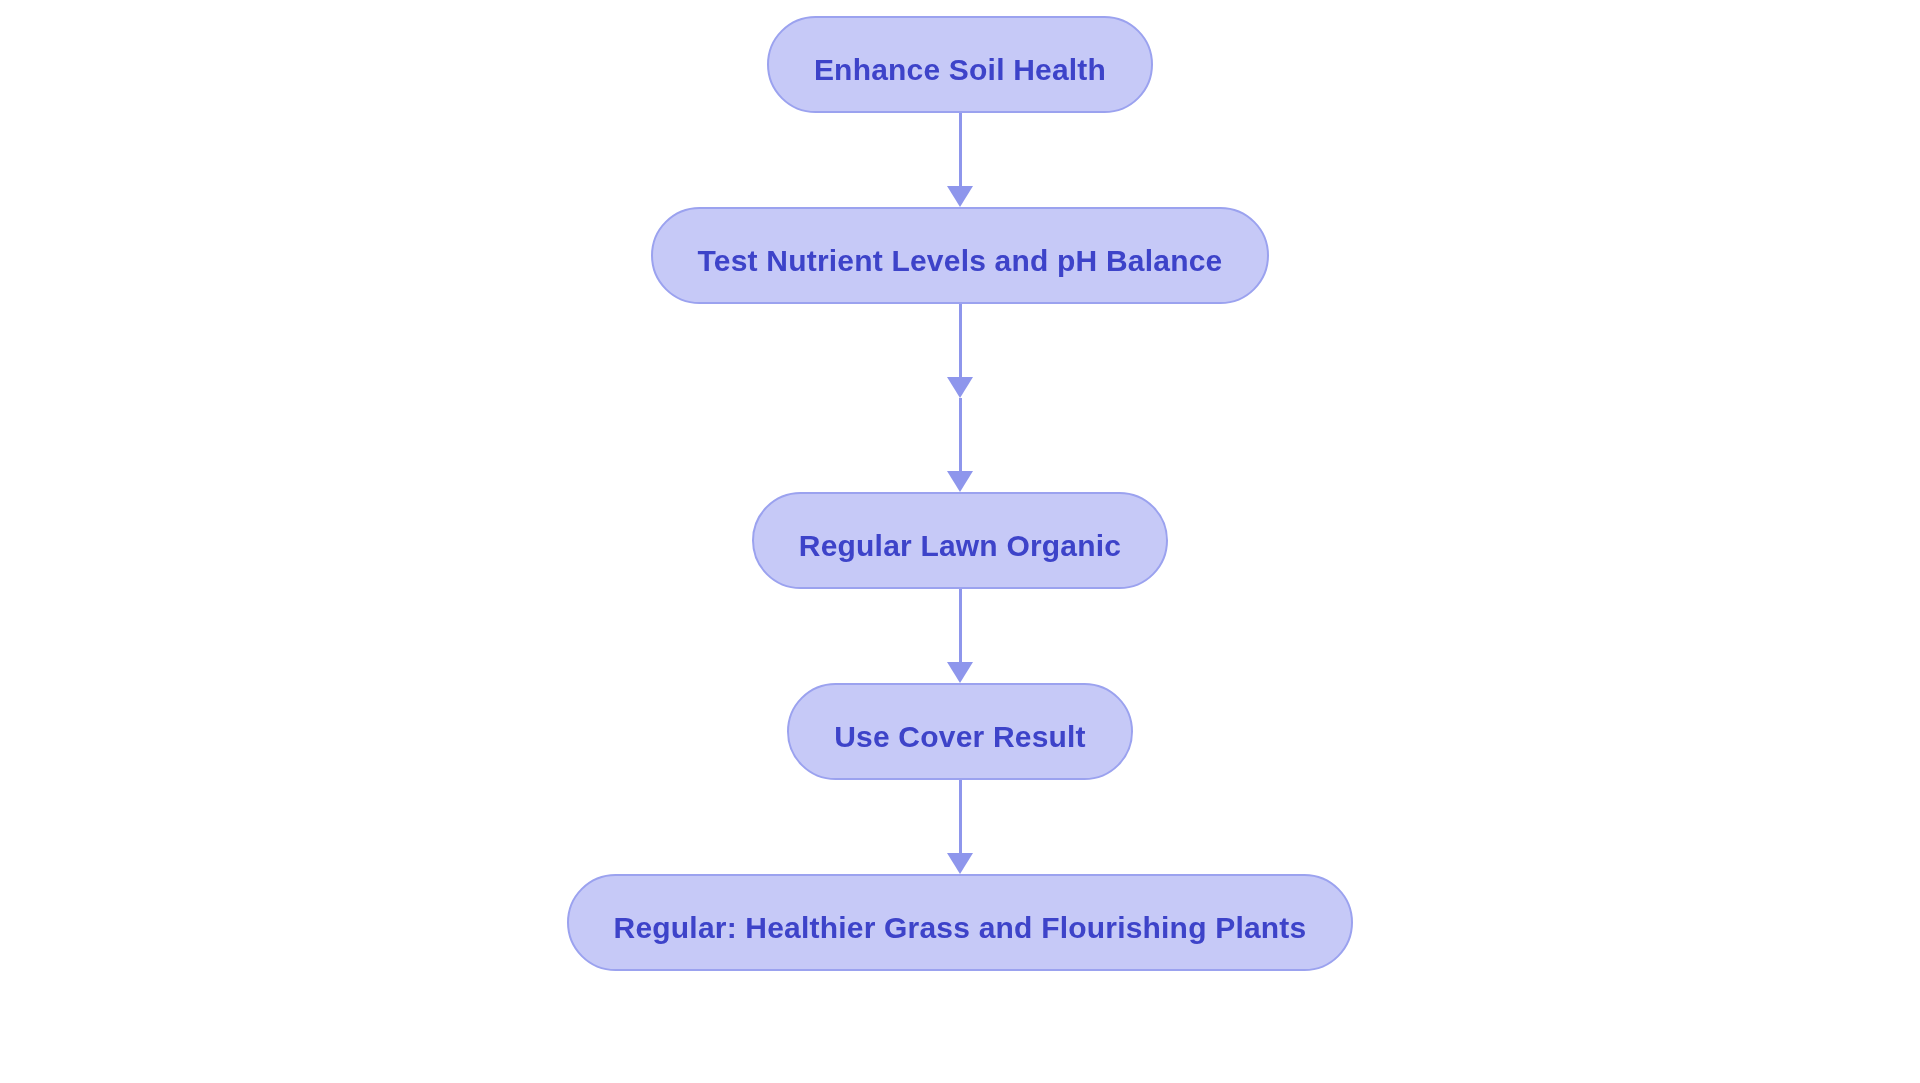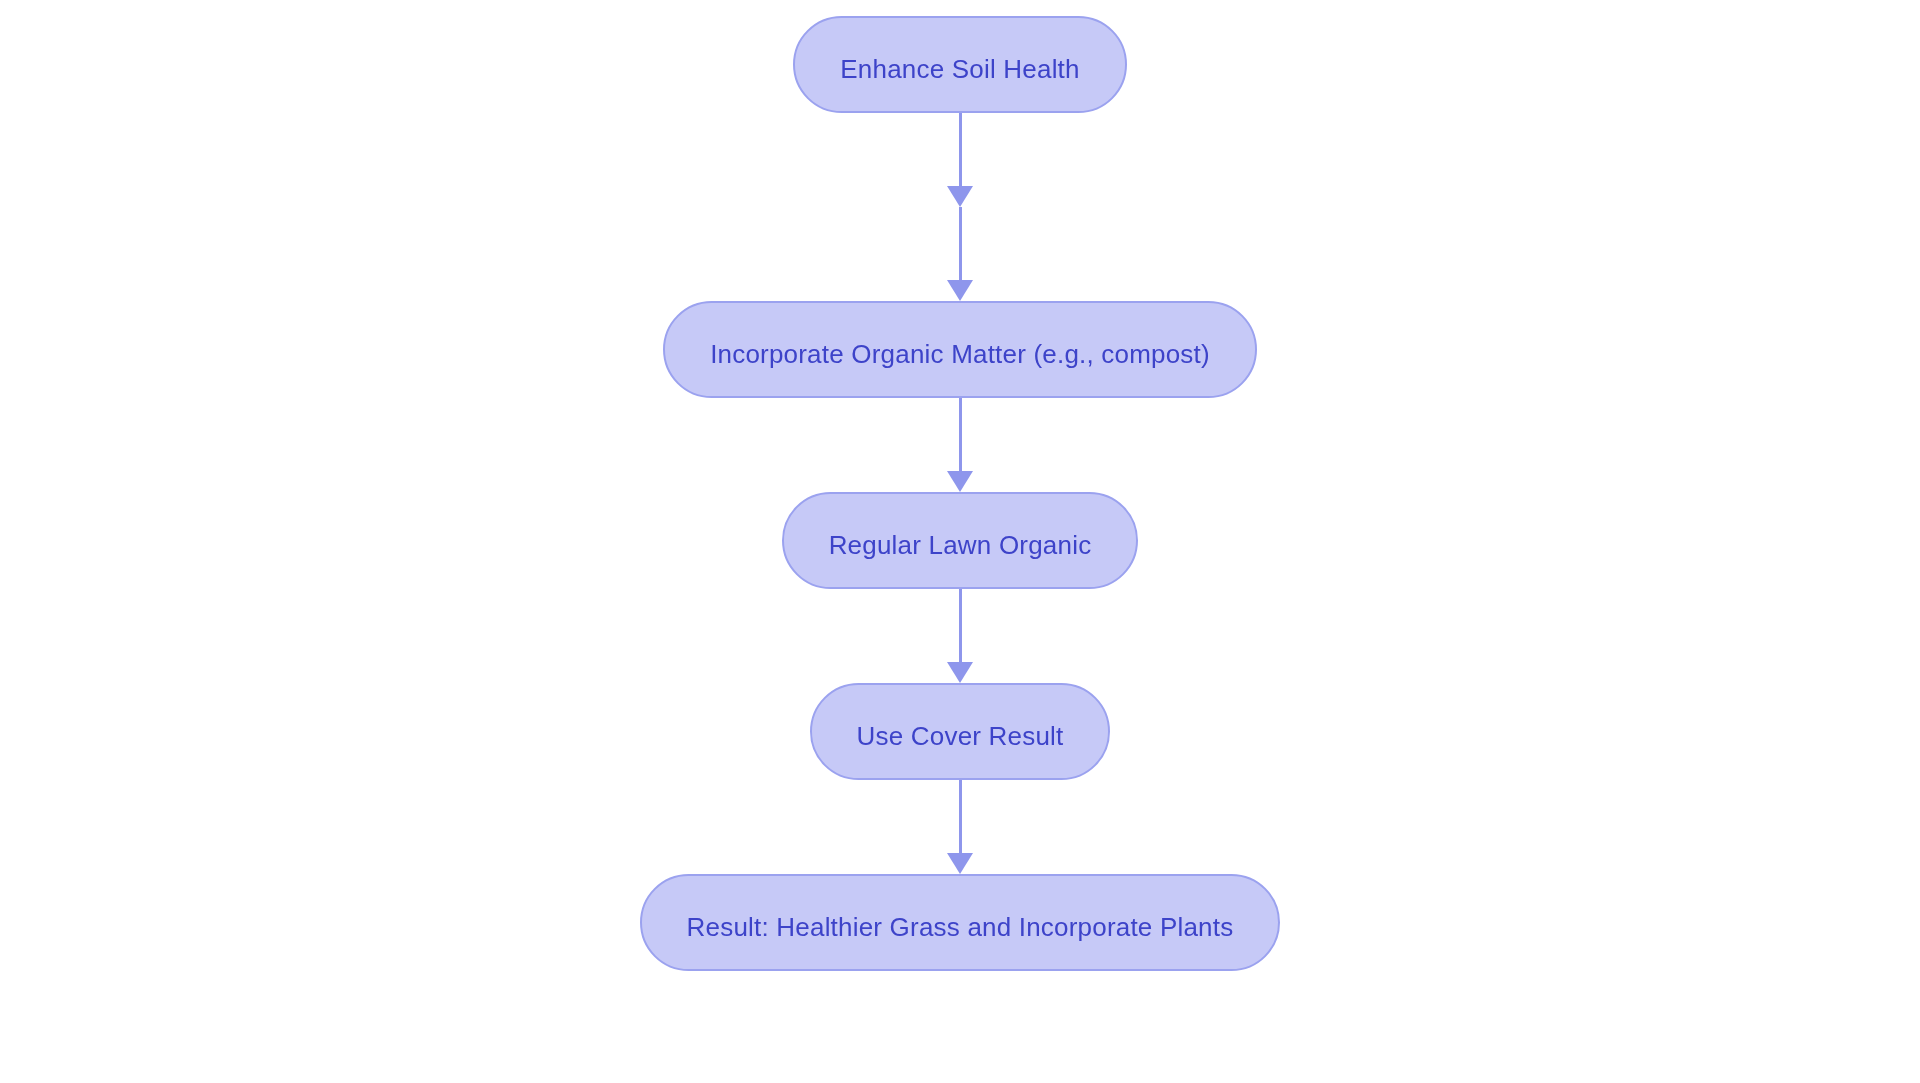--- a/index.html
+++ b/index.html
@@ -32,22 +32,22 @@
     background: var(--node-fill);
     border: 2px solid var(--node-border);
     display: flex;
     align-items: center;
     justify-content: center;
     padding: 0 45px;
     width: fit-content;
   }
   .flow-node .label {
     color: var(--node-text);
-    font-size: 26px;
-    font-weight: 400;
+    font-size: 30px;
+    font-weight: 700;
     letter-spacing: 0.2px;
     white-space: nowrap;
     margin-top: 10px;
   }
   .connector {
     height: 94px;
     display: flex;
     flex-direction: column;
     align-items: center;
     justify-content: flex-end;
@@ -72,29 +72,29 @@
 
   <div class="flow-node">
     <span class="label">Enhance Soil Health</span>
   </div>
 
   <div class="connector">
     <div class="line"></div>
     <div class="head"></div>
   </div>
 
+  <div class="flow-node">
+    <span class="label">Test Nutrient Levels and pH Balance</span>
+  </div>
 
   <div class="connector">
     <div class="line"></div>
     <div class="head"></div>
   </div>
 
-  <div class="flow-node">
-    <span class="label">Incorporate Organic Matter (e.g., compost)</span>
-  </div>
 
   <div class="connector">
     <div class="line"></div>
     <div class="head"></div>
   </div>
 
   <div class="flow-node">
     <span class="label">Regular Lawn Organic</span>
   </div>
 
@@ -106,16 +106,16 @@
   <div class="flow-node">
     <span class="label">Use Cover Result</span>
   </div>
 
   <div class="connector">
     <div class="line"></div>
     <div class="head"></div>
   </div>
 
   <div class="flow-node">
-    <span class="label">Result: Healthier Grass and Incorporate Plants</span>
+    <span class="label">Regular: Healthier Grass and Flourishing Plants</span>
   </div>
 
 </div>
 
 </body></html>

